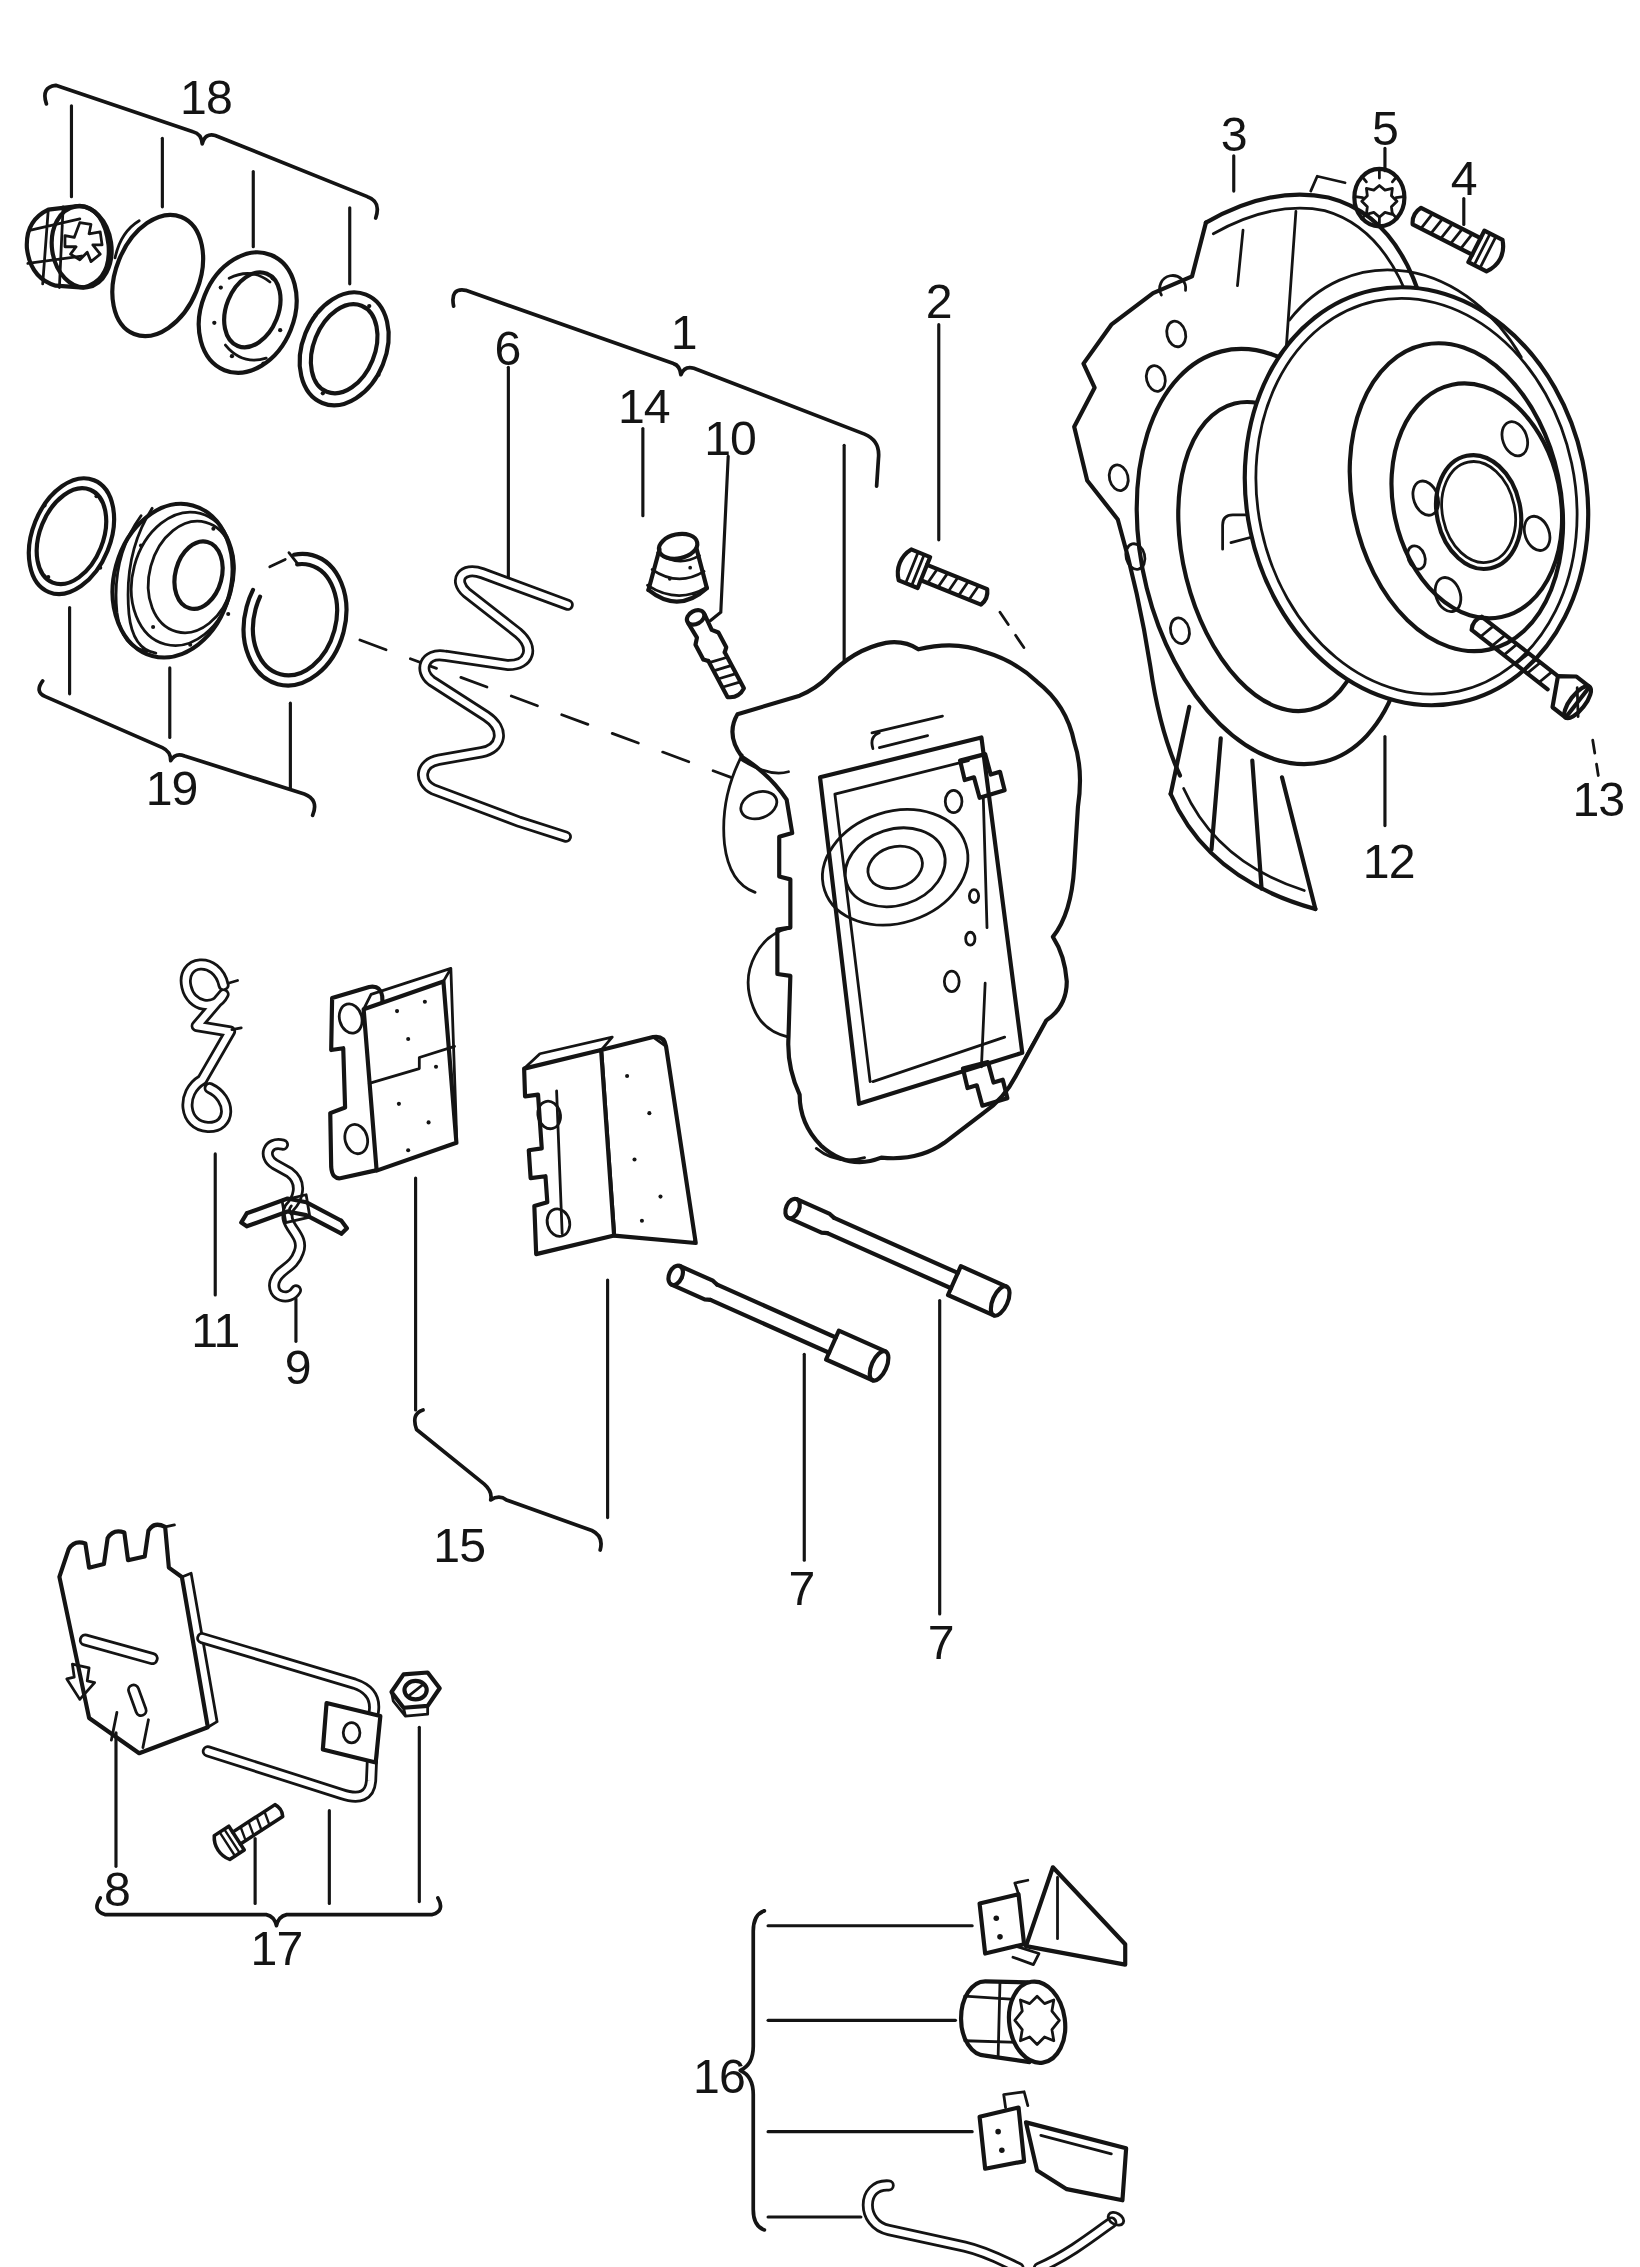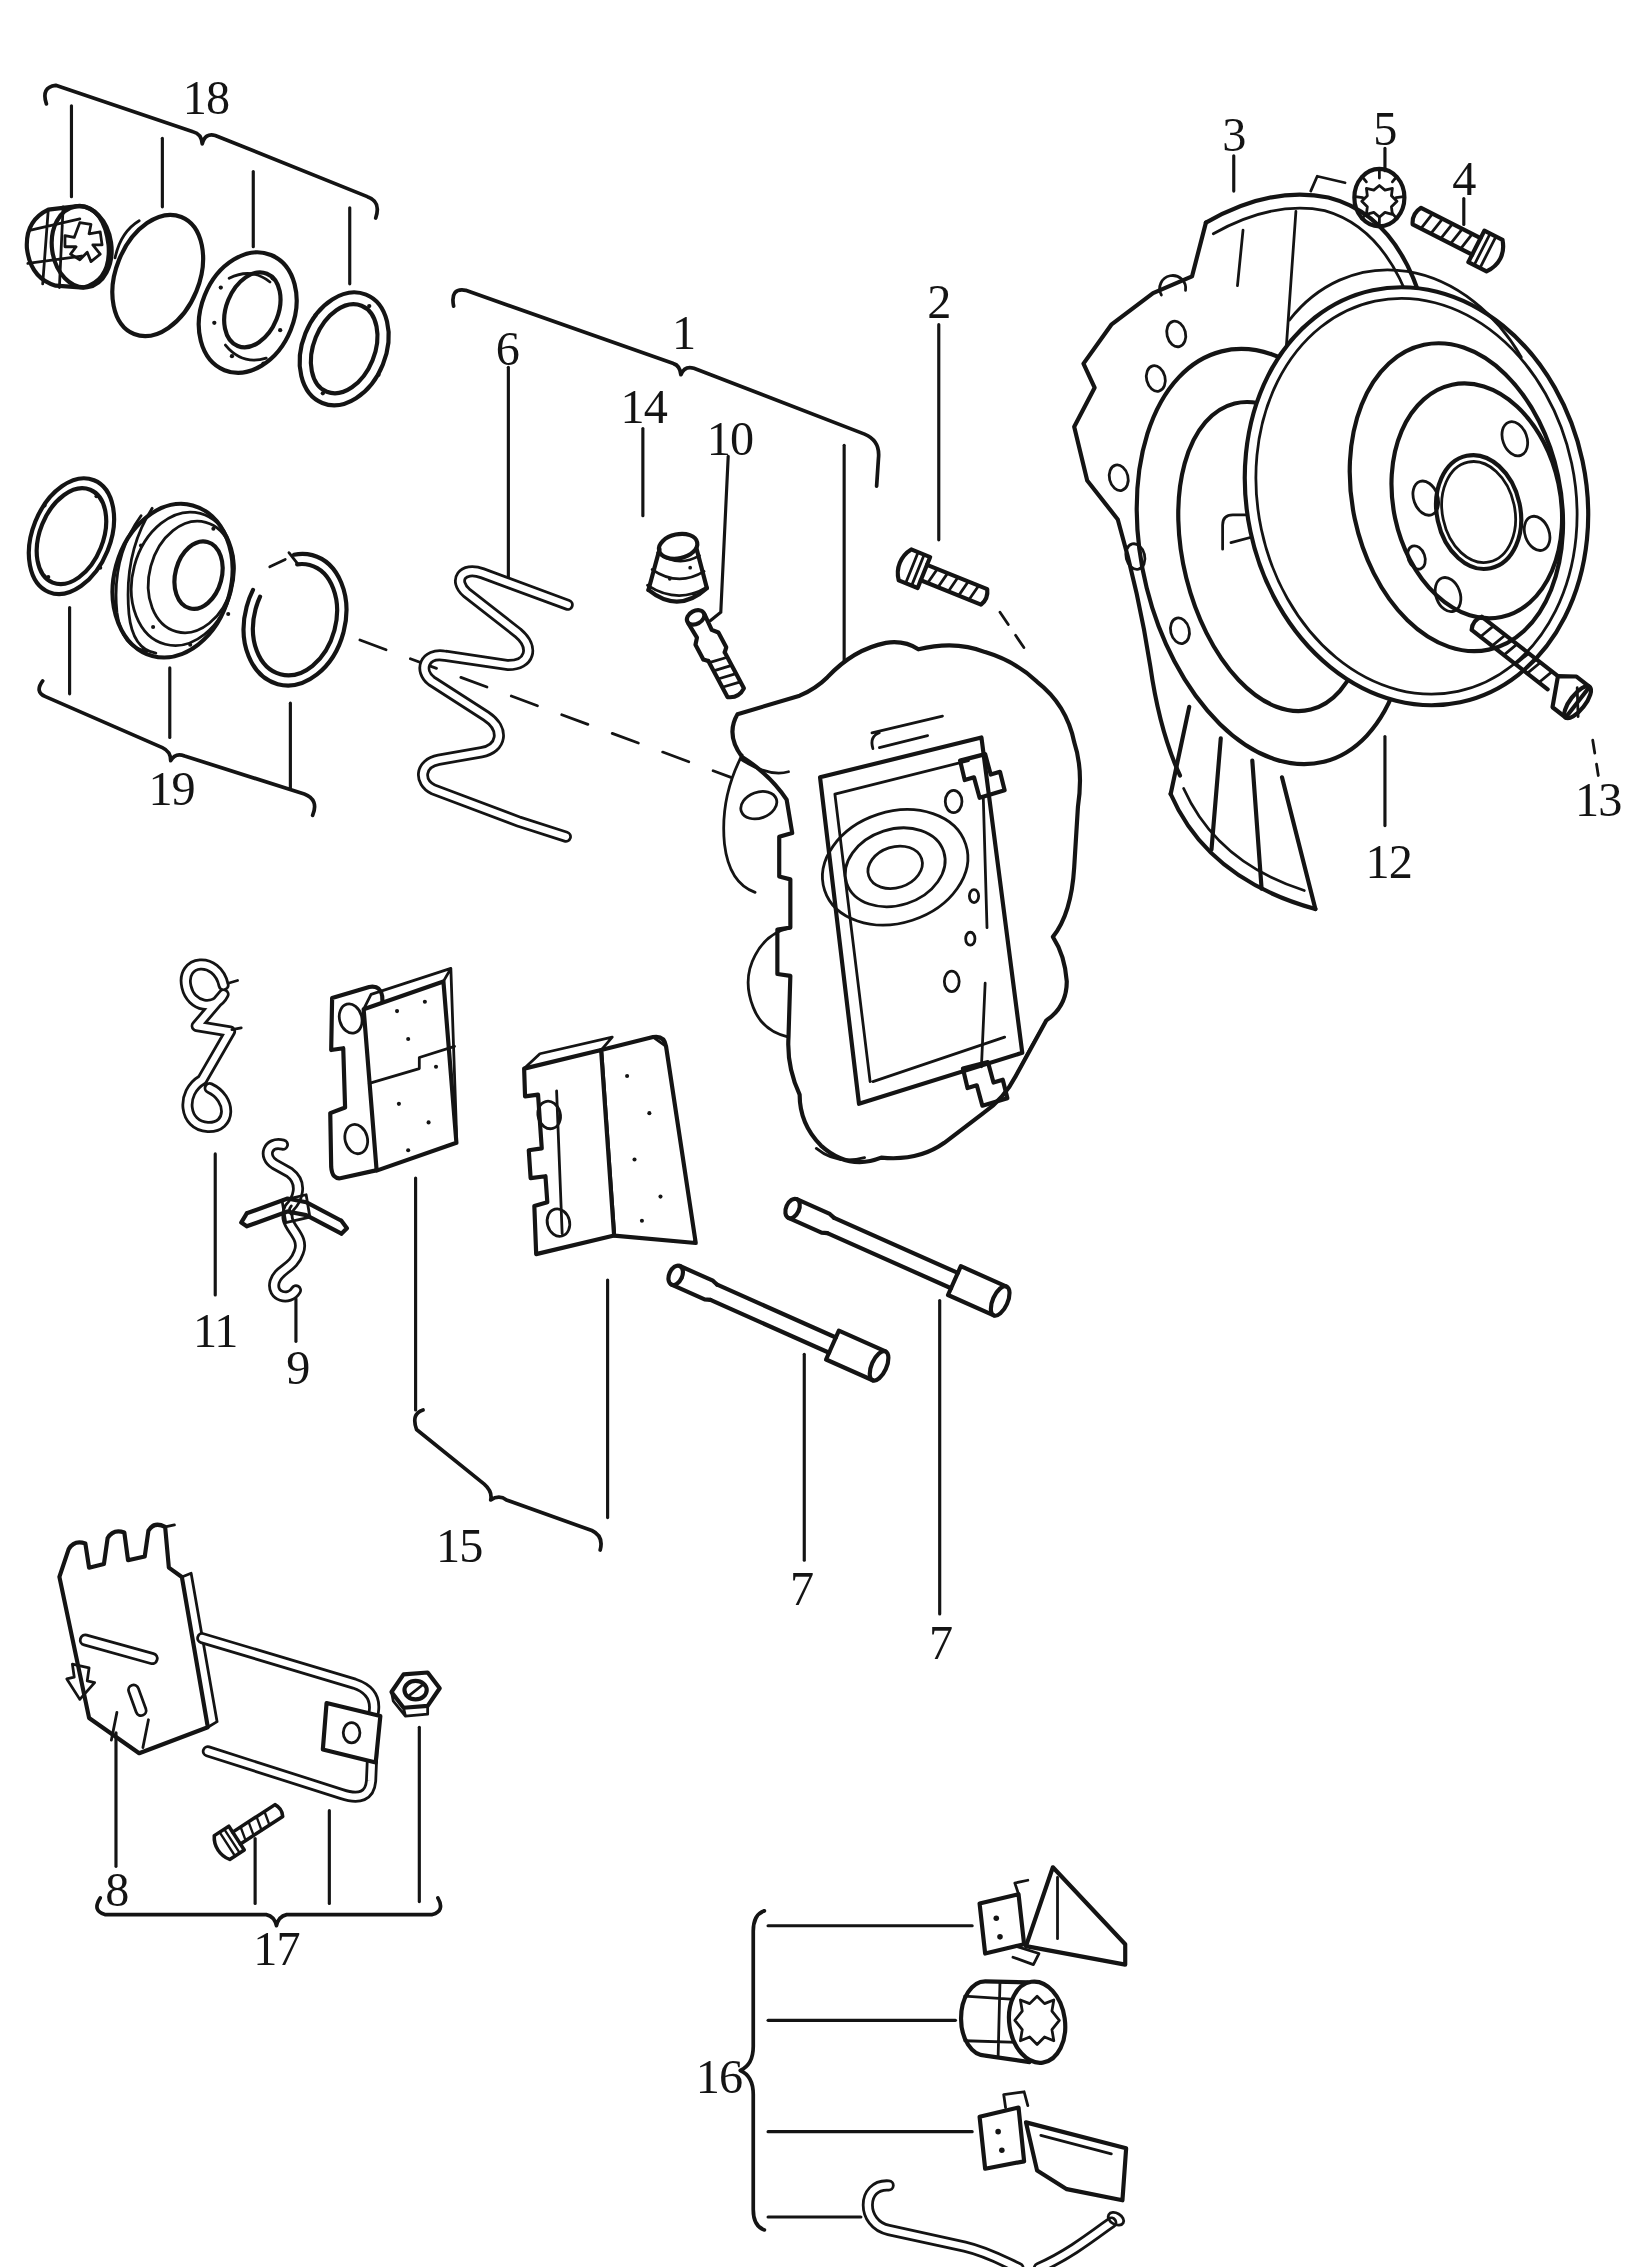--- a/index.html
+++ b/index.html
@@ -1,17 +1,17 @@
 <!DOCTYPE html>
 <html style="font-size:15px"><head>
 <meta charset="utf-8">
 <style>
   html,body{margin:0;padding:0;background:#ffffff;}
   .stage{position:relative;width:1641px;height:2268px;background:#ffffff;overflow:hidden;
-         font-family:Liberation Serif, serif;}
+         font-family:Liberation Sans, sans-serif;}
   svg{display:block}
   .ln{fill:none;stroke:#141414;stroke-width:4.5;stroke-linecap:round;stroke-linejoin:round;}
   .fn{fill:none;stroke:#141414;stroke-width:3;stroke-linecap:round;stroke-linejoin:round;}
   .wt{fill:#ffffff;stroke:#141414;stroke-width:4.5;stroke-linejoin:round;}
   .br{fill:none;stroke:#141414;stroke-width:4;stroke-linecap:round;stroke-linejoin:round;}
   .ld{fill:none;stroke:#141414;stroke-width:3.4;stroke-linecap:round;}
   .wo{fill:none;stroke:#141414;stroke-width:13;stroke-linecap:round;stroke-linejoin:round;}
   .wi{fill:none;stroke:#ffffff;stroke-width:7;stroke-linecap:round;stroke-linejoin:round;}
   .so{fill:none;stroke:#141414;stroke-width:14;stroke-linecap:round;}
   .si{fill:none;stroke:#ffffff;stroke-width:8;stroke-linecap:round;}

